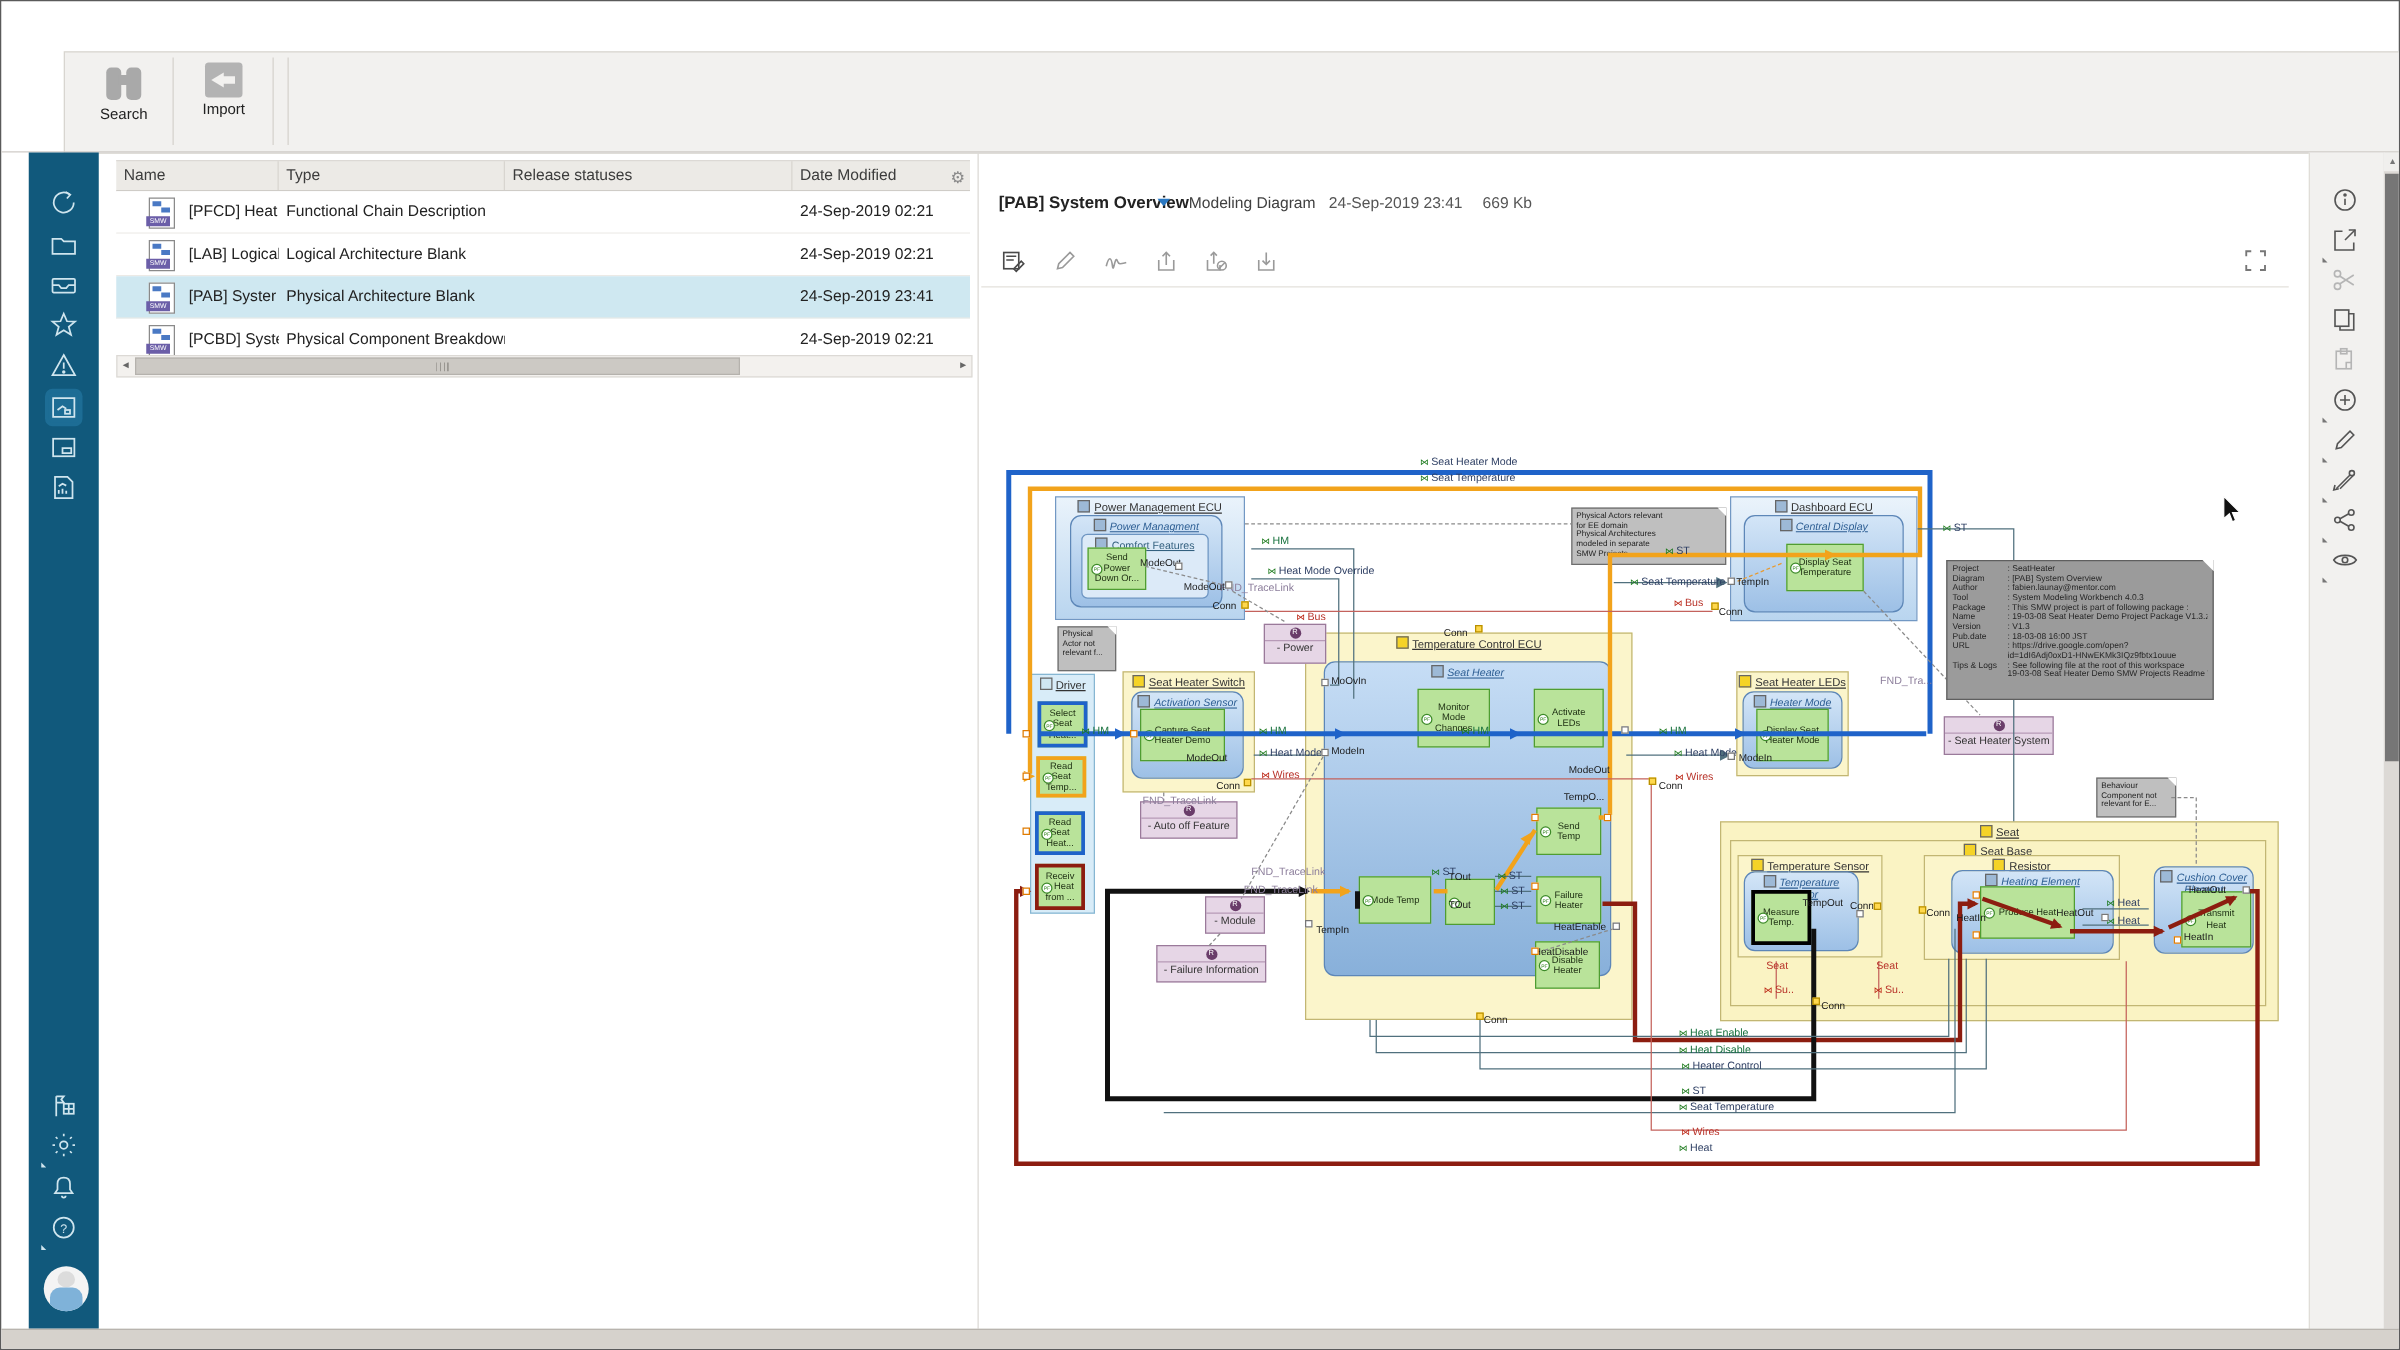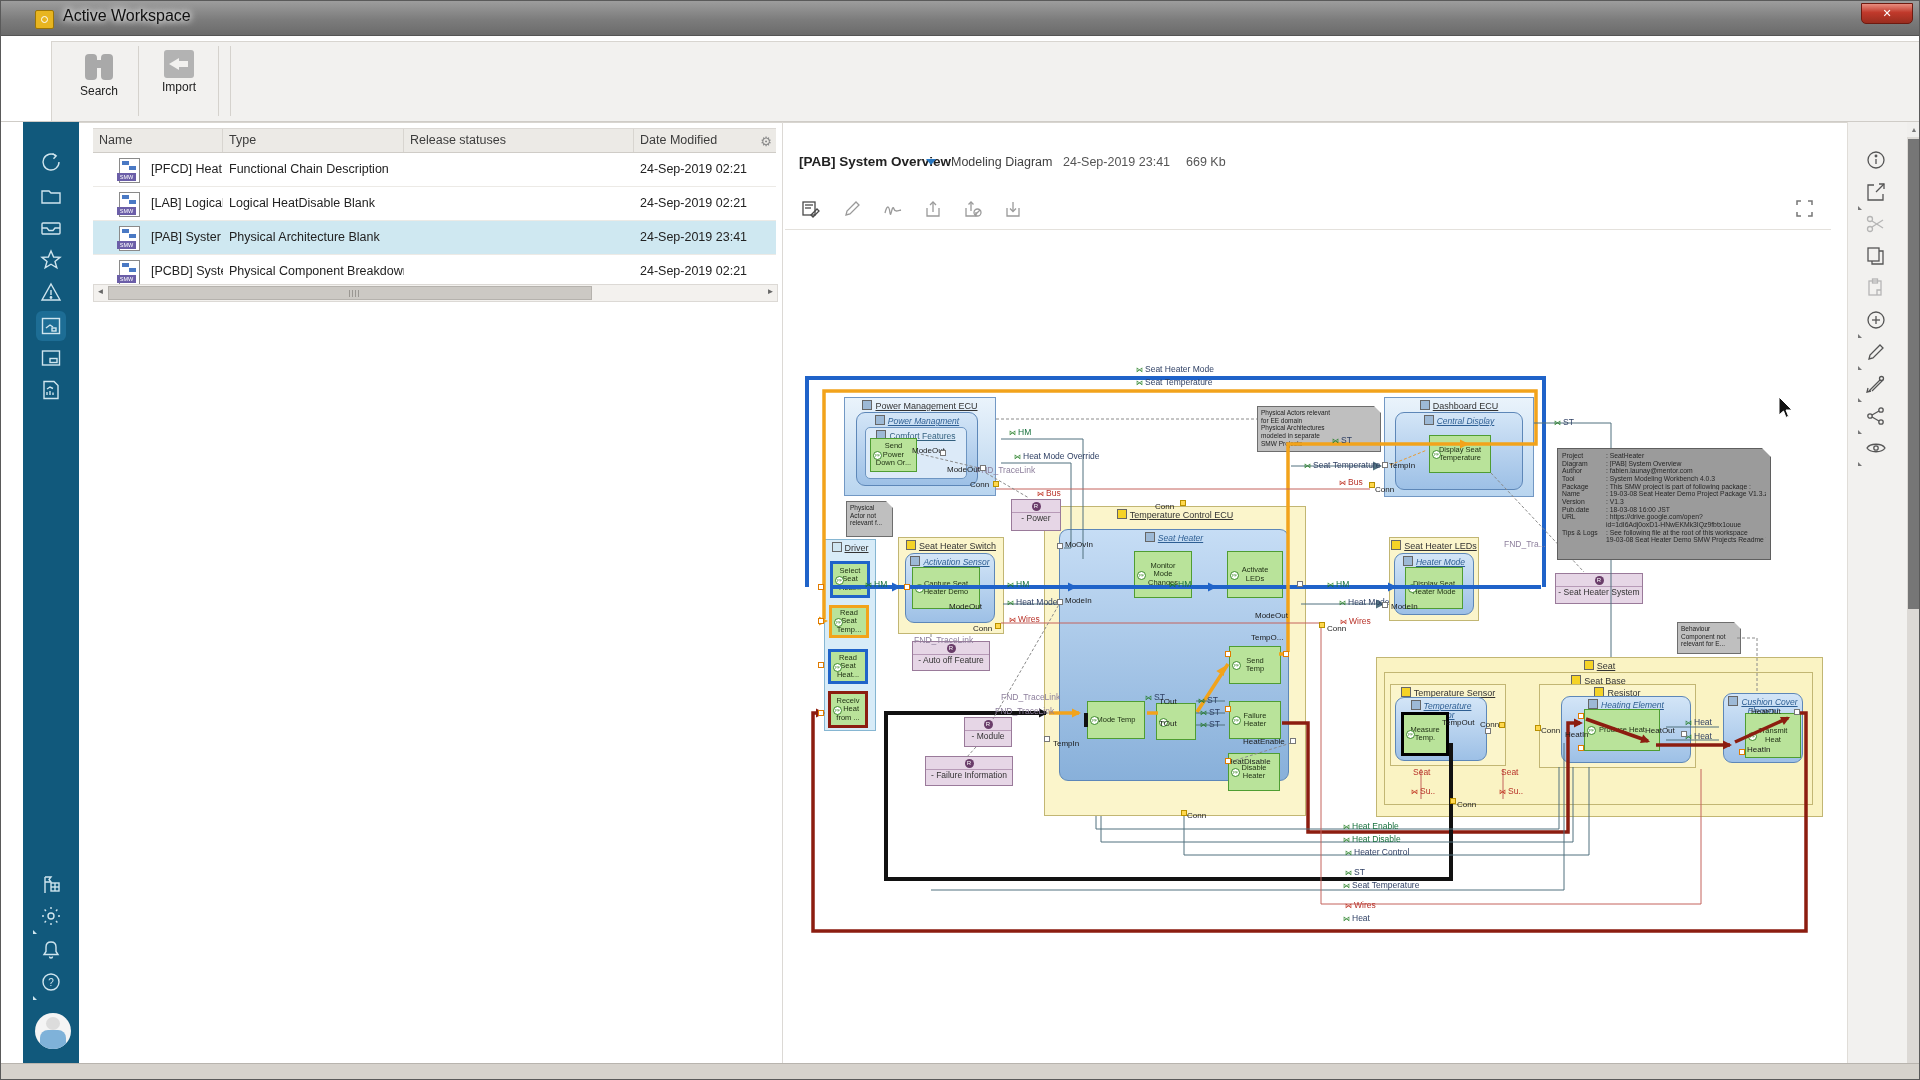--- a/index.html
+++ b/index.html
@@ -138,25 +138,20 @@
   #infobox::after{content:"";position:absolute;right:-1px;top:-1px;border-left:9px solid transparent;border-top:9px solid #fff;}
   .ib-row{display:flex;font-size:6.8px;line-height:1.13;color:#262626;white-space:nowrap;}
   .ib-k{width:44px;flex:none;} .ib-v{flex:1;overflow:hidden;}
   #cursor{position:absolute;z-index:20;}
 </style>
 </head>
 <body>
 
 <div id="root">
 
-  <div id="titlebar">
-    <div id="title-icon"></div>
-    <div id="title-text">Active Workspace</div>
-    <div id="close-btn">✕</div>
-  </div>
 
   <div id="ribbon">
     <div class="rb-btn" style="left:12px;">
       <div class="rb-ico binoc">
           <span></span>
           <span></span>
         </div>
       <div class="rb-label">Search</div>
     </div>
     <div class="rb-sep" style="left:86px;"></div>
@@ -274,21 +269,21 @@
           <div class="td">Functional Chain Description</div>
           <div class="td"></div>
           <div class="td">24-Sep-2019 02:21</div>
         </div>
         <div class="trow">
           <div class="td name"><span class="doc-ico">
               <i></i>
               <i></i>
               <b>SMW</b>
             </span><span>[LAB] Logical S</span></div>
-          <div class="td">Logical HeatDisable Blank</div>
+          <div class="td">Logical Architecture Blank</div>
           <div class="td"></div>
           <div class="td">24-Sep-2019 02:21</div>
         </div>
         <div class="trow sel">
           <div class="td name"><span class="doc-ico">
               <i></i>
               <i></i>
               <b>SMW</b>
             </span><span>[PAB] Syster</span></div>
           <div class="td">Physical Architecture Blank</div>

